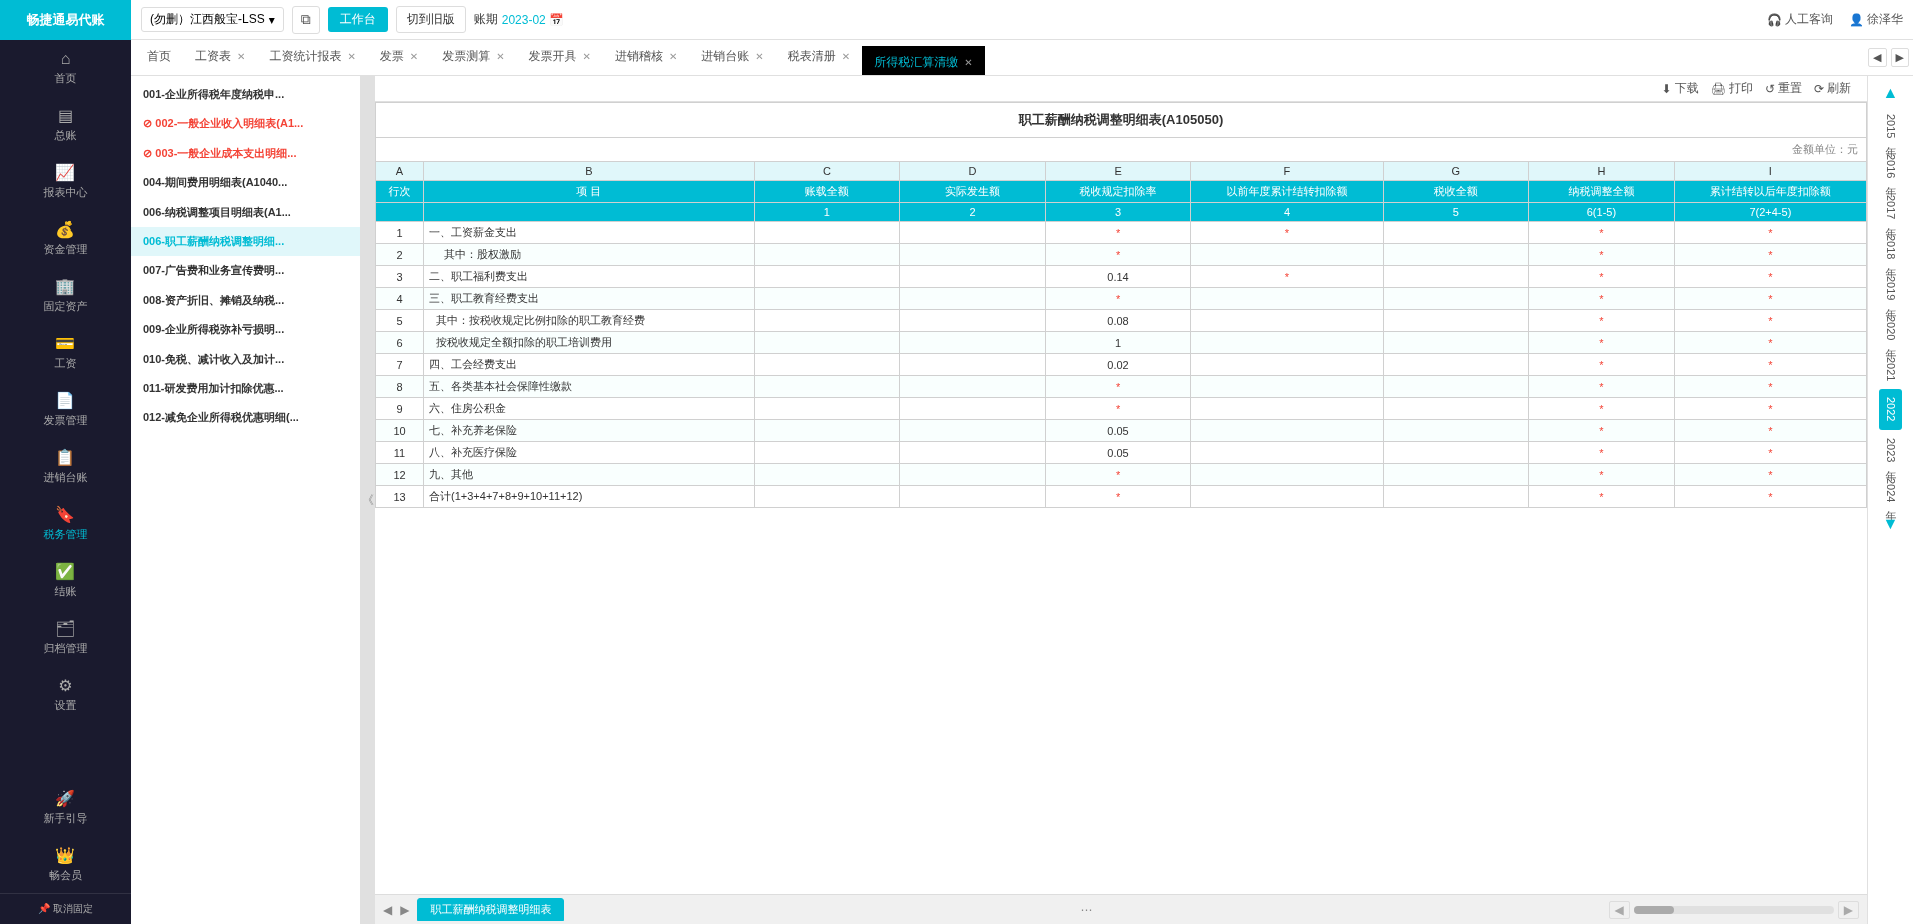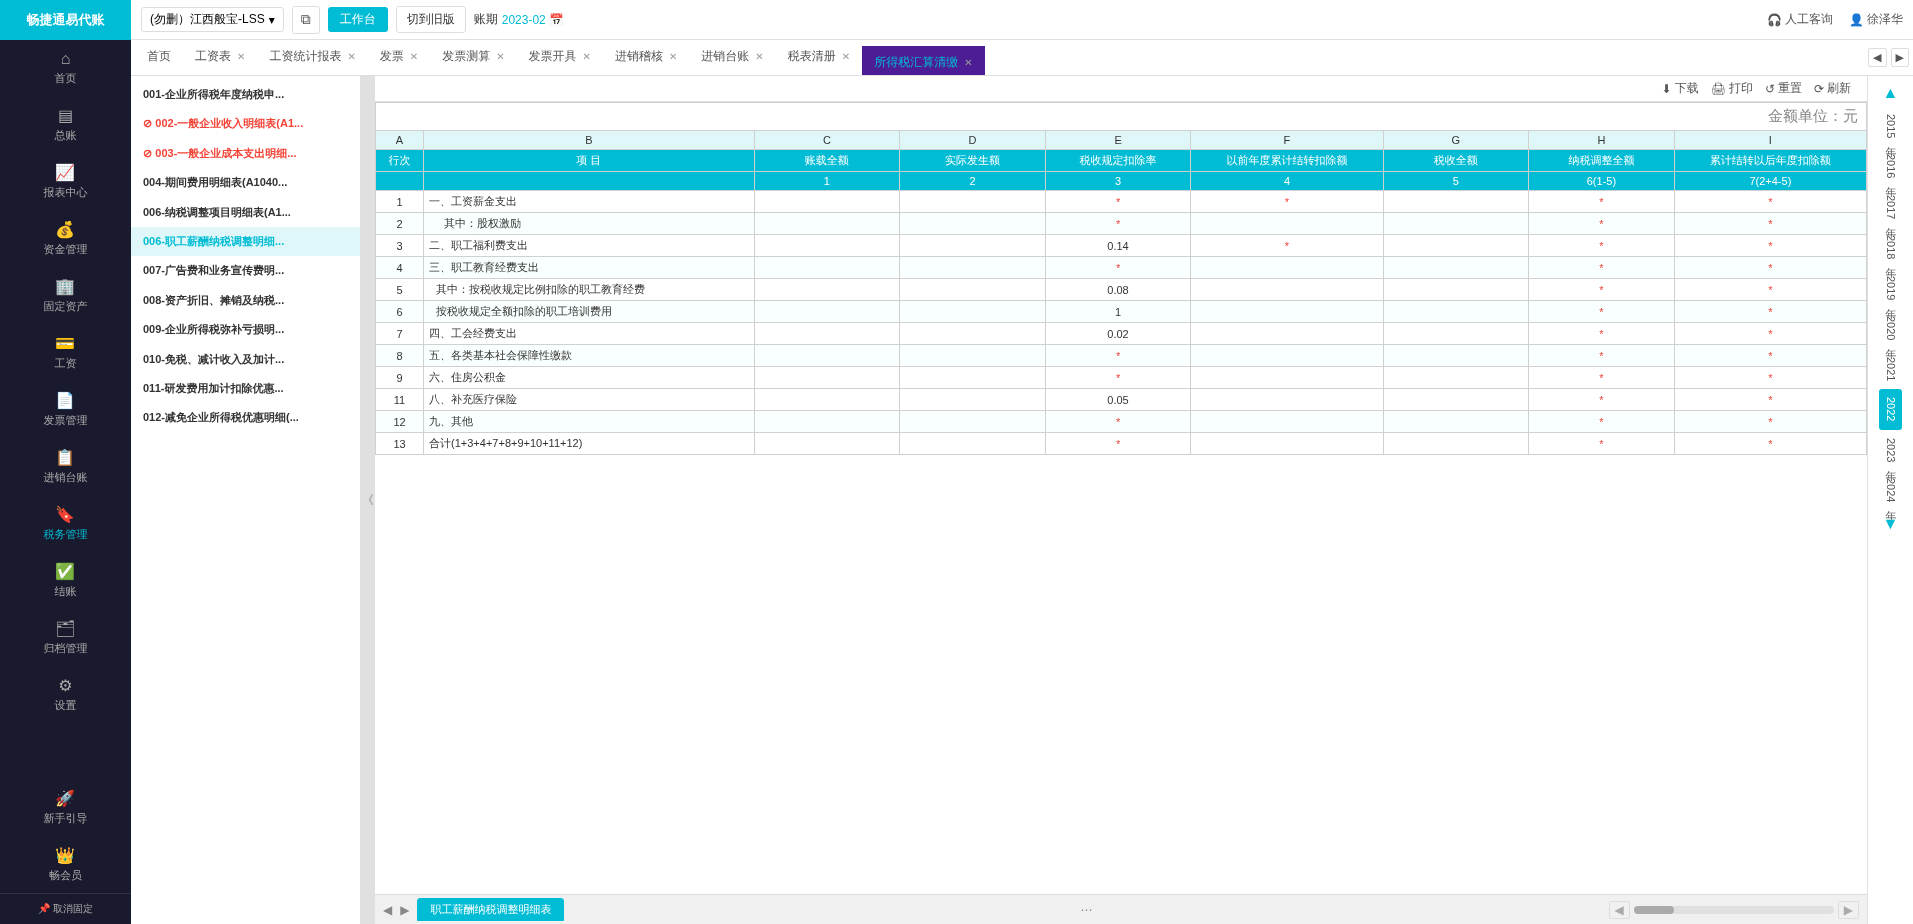--- a/index.html
+++ b/index.html
@@ -25,21 +25,21 @@
     .topbar-company { background: #fff; border: 1px solid #ddd; border-radius: 3px; padding: 3px 8px; font-size: 12px; display: flex; align-items: center; gap: 4px; min-width: 140px; }
     .topbar-btn { background: #00bcd4; color: white; border: none; border-radius: 3px; padding: 4px 12px; cursor: pointer; font-size: 12px; }
     .topbar-btn-outline { background: #fff; color: #333; border: 1px solid #ddd; border-radius: 3px; padding: 4px 10px; cursor: pointer; font-size: 12px; }
     .topbar-period { display: flex; align-items: center; gap: 4px; font-size: 12px; color: #333; }
     .topbar-right { margin-left: auto; display: flex; align-items: center; gap: 16px; color: #555; font-size: 12px; }
     .topbar-right span { cursor: pointer; display: flex; align-items: center; gap: 3px; }
 
     
     .tabs { background: #fff; border-bottom: 1px solid #e0e0e0; display: flex; align-items: center; padding: 0 4px; height: 36px; overflow: hidden; }
     .tab { padding: 8px 12px; font-size: 12px; cursor: pointer; color: #555; display: flex; align-items: center; gap: 4px; white-space: nowrap; border-bottom: 2px solid transparent; }
-    .tab.active { color: #00bcd4; background: #4c1d95; border-bottom: 2px solid #00bcd4; margin-top: 12px; }
+    .tab.active { color: #00bcd4; background: #000000; border-bottom: 2px solid #00bcd4; margin-top: 12px; }
     .tab .close { font-size: 10px; color: #999; cursor: pointer; margin-left: 2px; }
     .tab-actions { margin-left: auto; display: flex; gap: 4px; }
     .tab-action-btn { background: none; border: 1px solid #ddd; border-radius: 2px; cursor: pointer; font-size: 11px; color: #555; padding: 2px 4px; }
 
     
     .content { flex: 1; display: flex; overflow: hidden; background: #f5f5f5; }
 
     
     .left-panel { width: 230px; background: #fff; border-right: 1px solid #e0e0e0; overflow-y: auto; flex-shrink: 0; padding: 4px 0; font-weight: bold; }
     .left-panel-item { padding: 7px 12px; font-size: 11px; color: #333; cursor: pointer; line-height: 1.4; }
@@ -238,21 +238,24 @@
             <span>⟳</span>
             <span>刷新</span>
           </div>
 
         </div>
 
         <div class="table-wrapper">
           <table>
             <thead>
               <tr>
-                <td colspan="9" style="text-align:right; padding:4px 8px; border:1px solid #d0d0d0; background:#fff; color:#888; font-size:15px;">金额单位：元</td>
+                <td colspan="9" style="text-align:center; font-size:13px; font-weight:bold; padding:8px; border:1px solid #d0d0d0; background:#fff; color:#333;">职工薪酬纳税调整明细表(A105050)</td>
+              </tr>
+              <tr>
+                <td colspan="9" style="text-align:right; padding:4px 8px; border:1px solid #d0d0d0; background:#fff; color:#888; font-size:11px;">金额单位：元</td>
               </tr>
               <tr>
                 <td class="col-header" style="border:1px solid #d0d0d0; padding:3px 5px; background:#e0f7fa; text-align:center;">A</td>
                 <td class="col-header" style="border:1px solid #d0d0d0; padding:3px 5px; background:#e0f7fa; text-align:center;">B</td>
                 <td class="col-header" style="border:1px solid #d0d0d0; padding:3px 5px; background:#e0f7fa; text-align:center;">C</td>
                 <td class="col-header" style="border:1px solid #d0d0d0; padding:3px 5px; background:#e0f7fa; text-align:center;">D</td>
                 <td class="col-header" style="border:1px solid #d0d0d0; padding:3px 5px; background:#e0f7fa; text-align:center;">E</td>
                 <td class="col-header" style="border:1px solid #d0d0d0; padding:3px 5px; background:#e0f7fa; text-align:center;">F</td>
                 <td class="col-header" style="border:1px solid #d0d0d0; padding:3px 5px; background:#e0f7fa; text-align:center;">G</td>
                 <td class="col-header" style="border:1px solid #d0d0d0; padding:3px 5px; background:#e0f7fa; text-align:center;">H</td>
@@ -369,20 +372,31 @@
                 <td></td>
                 <td><span class="asterisk">*</span></td>
                 <td><span class="asterisk">*</span></td>
               </tr>
               <tr class="row-even">
                 <td>9</td>
                 <td class="left-text">六、住房公积金</td>
                 <td></td>
                 <td></td>
                 <td><span class="asterisk">*</span></td>
+                <td></td>
+                <td></td>
+                <td><span class="asterisk">*</span></td>
+                <td><span class="asterisk">*</span></td>
+              </tr>
+              <tr class="row-odd">
+                <td>10</td>
+                <td class="left-text">七、补充养老保险</td>
+                <td></td>
+                <td></td>
+                <td>0.05</td>
                 <td></td>
                 <td></td>
                 <td><span class="asterisk">*</span></td>
                 <td><span class="asterisk">*</span></td>
               </tr>
               <tr class="row-even">
                 <td>11</td>
                 <td class="left-text">八、补充医疗保险</td>
                 <td></td>
                 <td></td>

